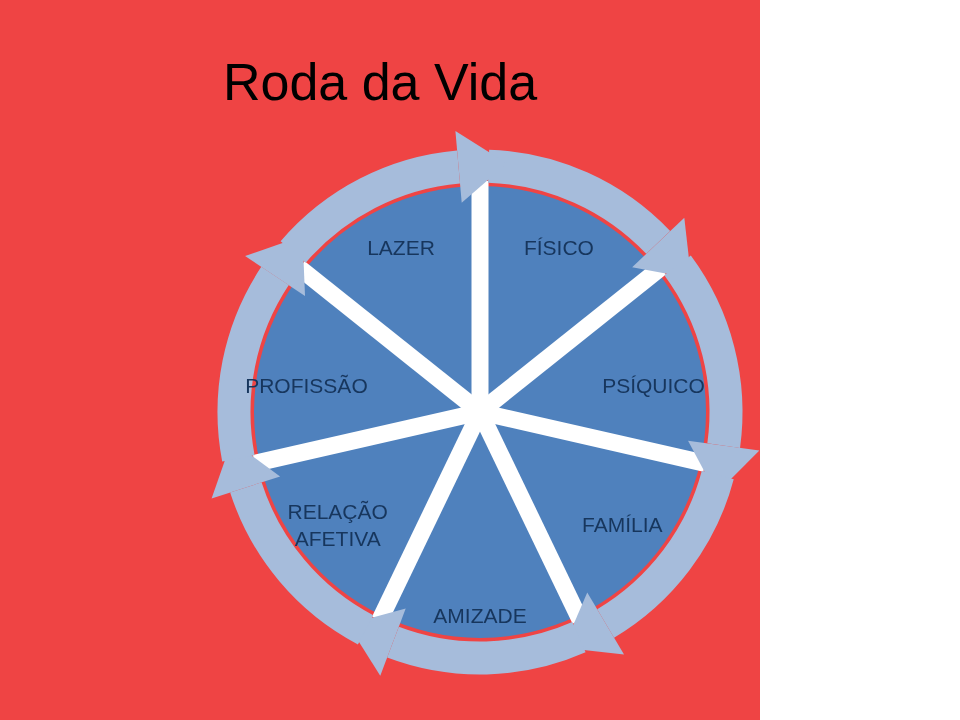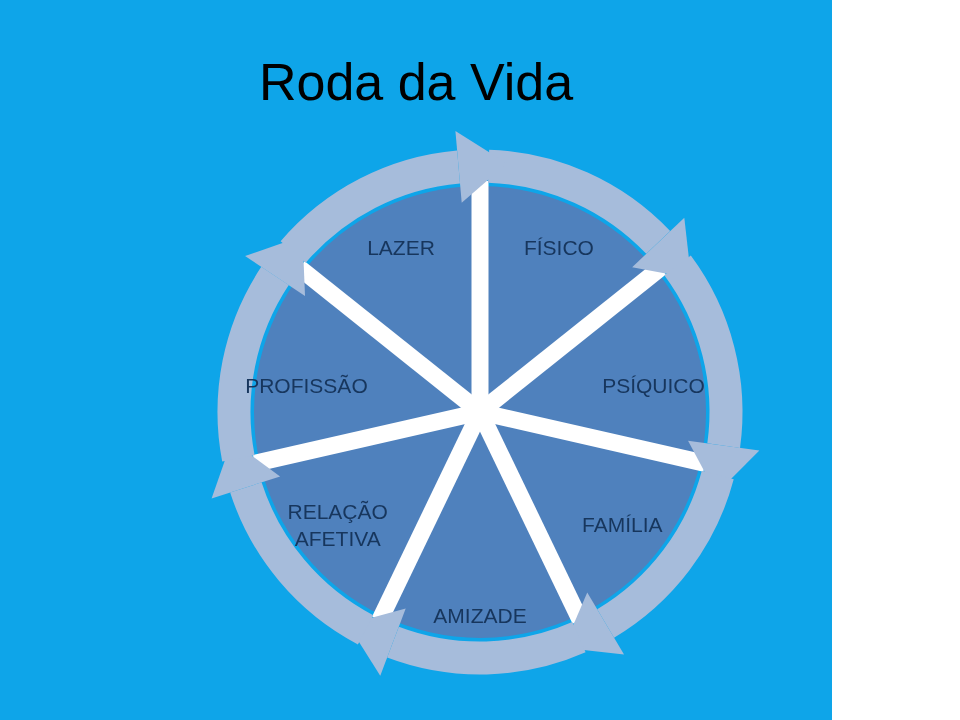--- a/index.html
+++ b/index.html
@@ -3,23 +3,23 @@
 <meta charset="utf-8">
 <style>
   html, body {
     margin: 0;
     padding: 0;
     background: #ffffff;
     font-family: "Liberation Sans", sans-serif;
   }
   .slide {
     position: relative;
-    width: 832px;
+    width: 760px;
     height: 720px;
-    background: #0ea5e9;
+    background: #ef4444;
     overflow: hidden;
   }
   .slide-title {
     position: absolute;
     top: 52px;
     left: 0;
     width: 100%;
     margin: 0;
     text-align: center;
     font-size: 52px;

